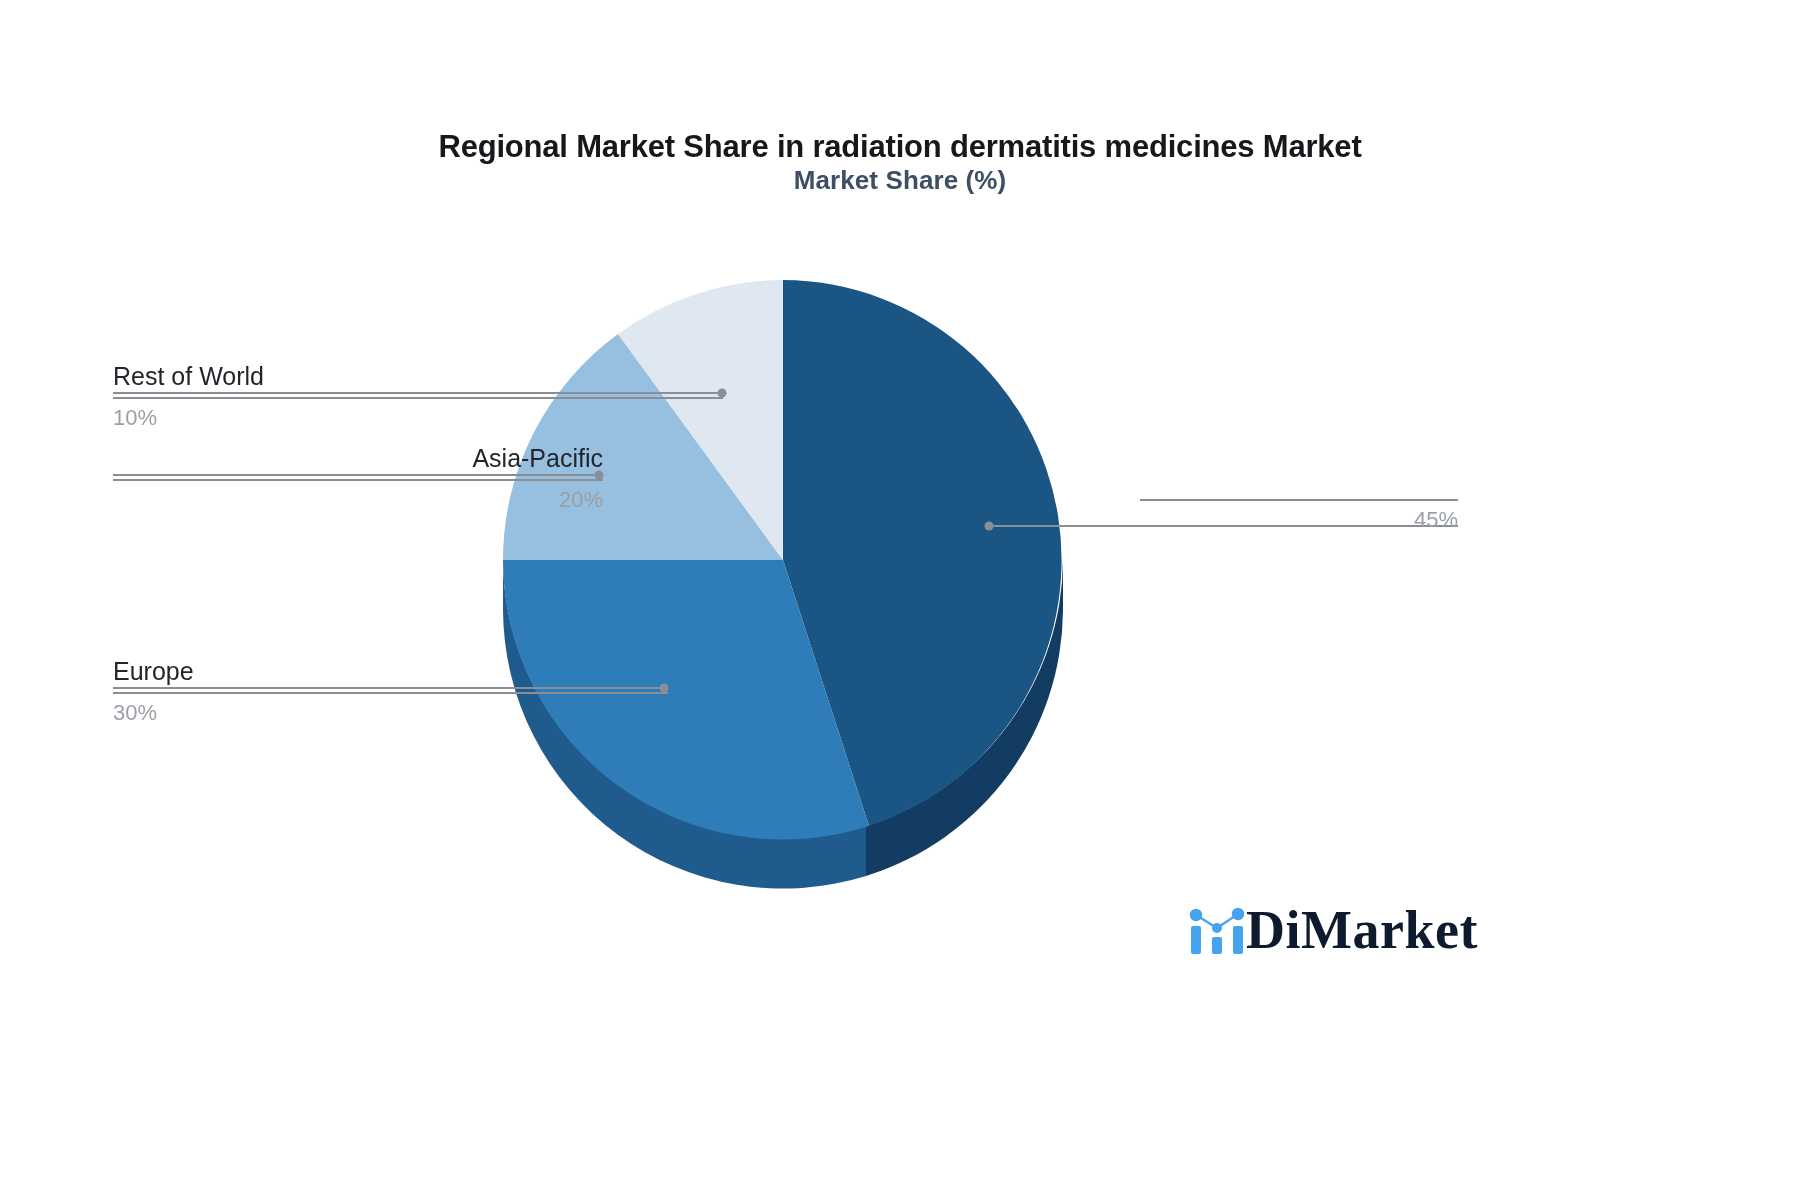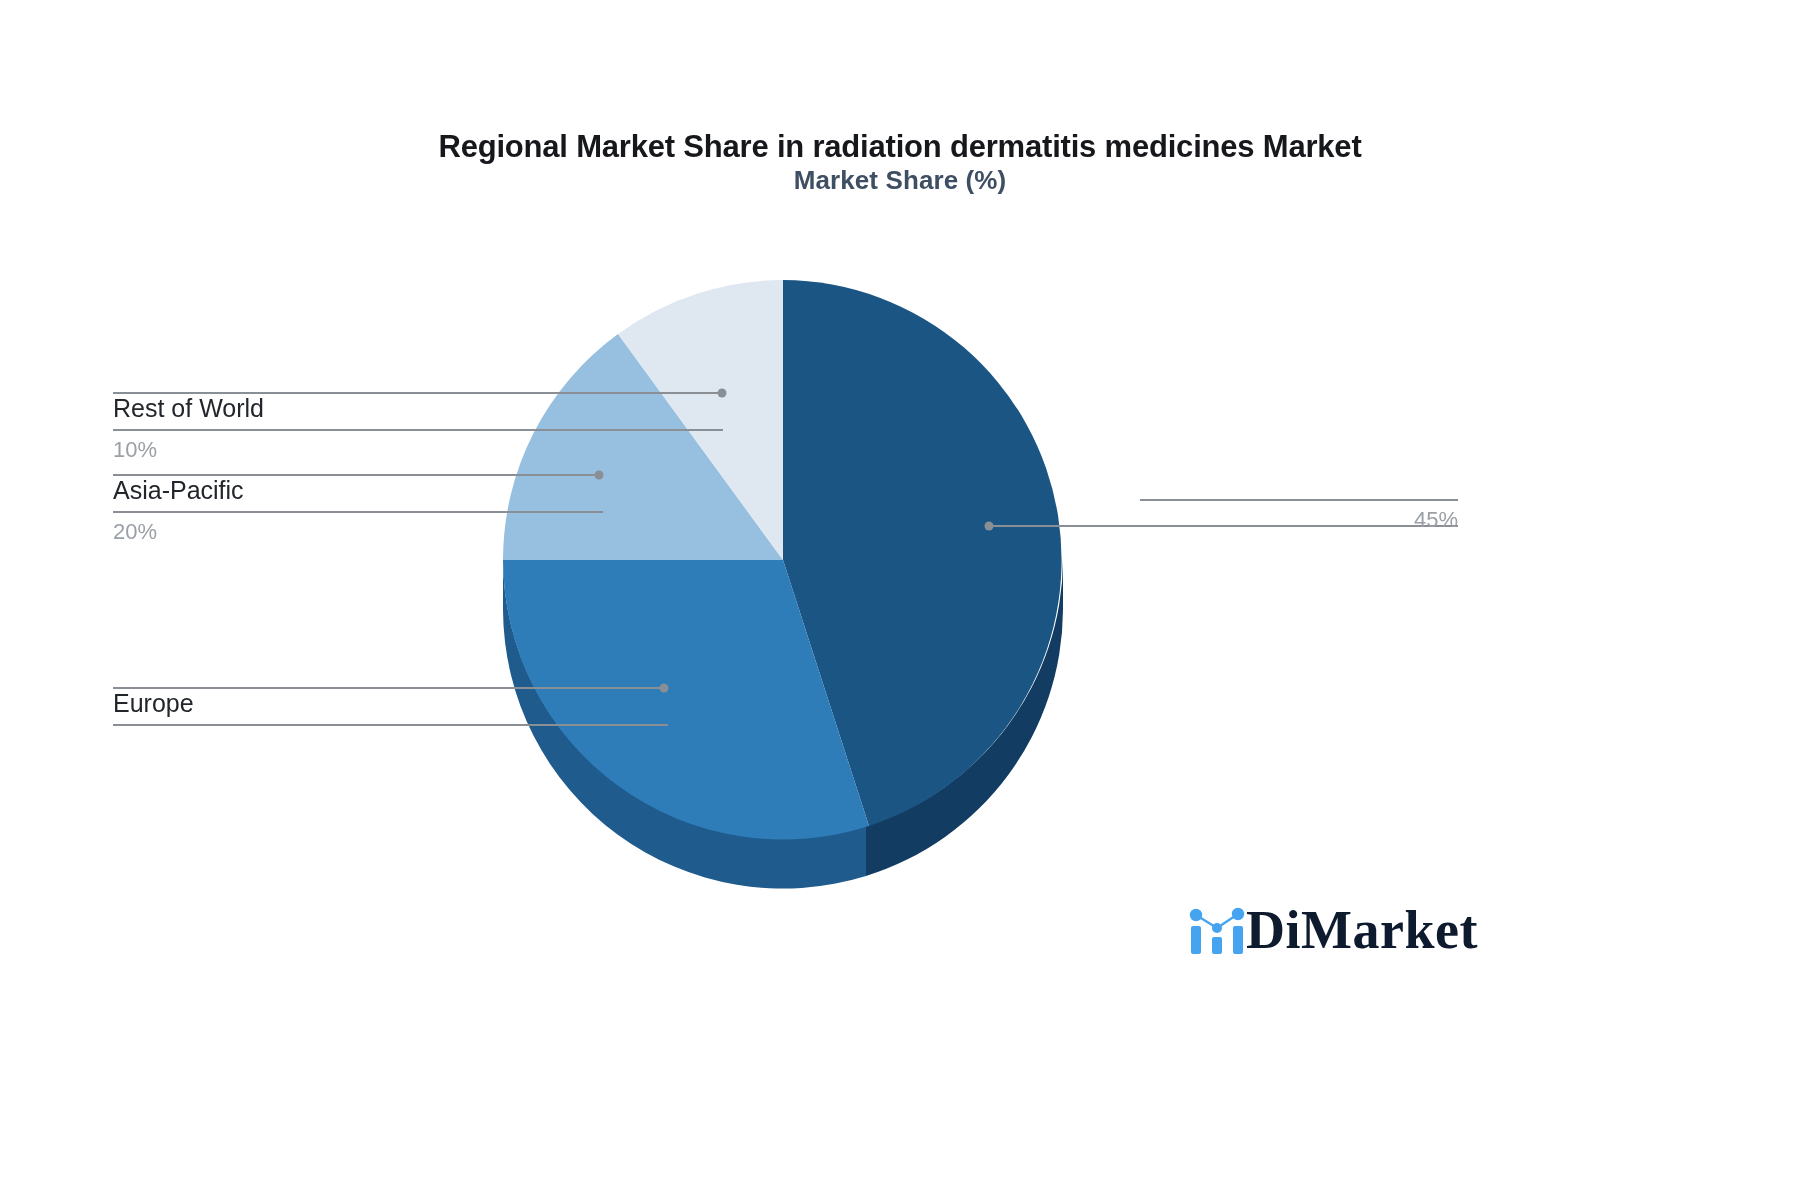--- a/index.html
+++ b/index.html
@@ -57,25 +57,25 @@
     height:0;
     border-top:2px solid #8a8f96;
     margin-top:5px;
     margin-bottom:5px;
   }
   .callout .cl-value {
     font-size:22px;
     color:#9aa0a6;
     line-height:1.25;
   }
-  .callout.left { text-align:left;margin-top:32px; }
+  .callout.left { text-align:left; }
   .callout.right { text-align:right; }
 
   #callout-rest-of-world { left:113px; top:361px; width:610px; }
-  #callout-asia-pacific  { left:113px; top:443px; width:490px; }
+  #callout-asia-pacific  { left:113px; top:443px; width:490px;text-align:right; }
   #callout-europe        { left:113px; top:656px; width:555px; }
   #callout-north-america { left:1140px; top:494px; width:318px; }
 
   
   #logo {
     position:absolute;
     left:1188px; top:903px;
     display:flex;
     align-items:center;
   }
@@ -156,20 +156,21 @@
 
   <div class="callout left" id="callout-asia-pacific">
     <div class="cl-name">Asia-Pacific</div>
     <div class="cl-rule"></div>
     <div class="cl-value">20%</div>
   </div>
 
   <div class="callout left" id="callout-europe">
     <div class="cl-name">Europe</div>
     <div class="cl-rule"></div>
+    <div class="cl-value">30%</div>
   </div>
 
   <div class="callout right" id="callout-north-america">
     <div class="cl-rule"></div>
     <div class="cl-value">45%</div>
   </div>
 
   <div id="logo">
     <svg id="logo-icon" width="58" height="52" viewBox="0 0 58 52">
 

